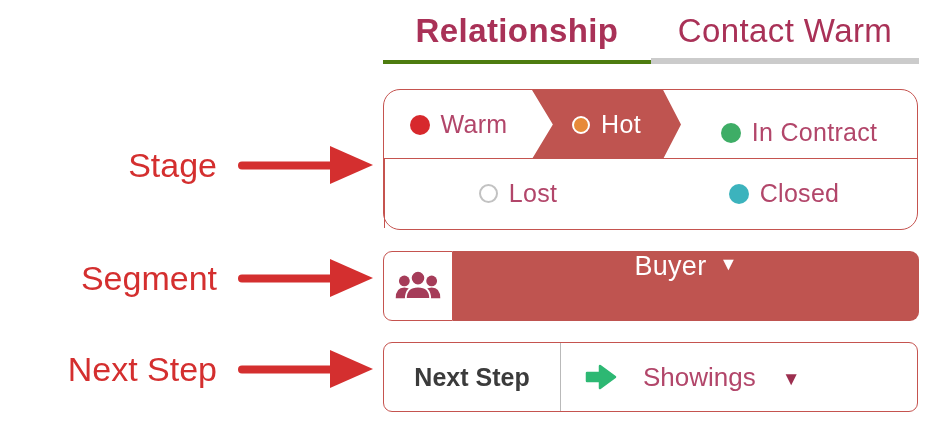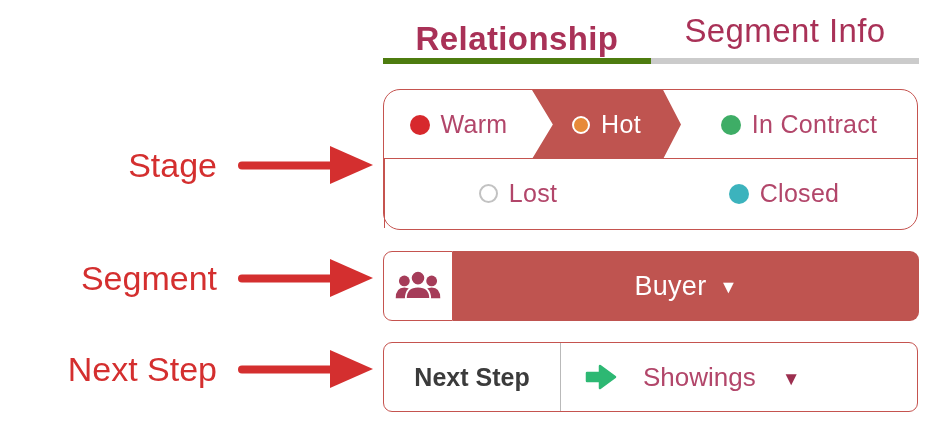--- a/index.html
+++ b/index.html
@@ -8,36 +8,36 @@
     position:relative; width:934px; height:428px; background:#ffffff;
     font-family:"Liberation Sans", sans-serif; overflow:hidden;
   }
 
   
   .tabs { position:absolute; left:383px; top:10px; width:536px; height:54px; display:flex; }
   .tab {
     flex:1; display:flex; justify-content:center; align-items:flex-start;
     padding-top:2px; font-size:33px; color:#a93157; letter-spacing:0.4px; cursor:pointer;
   }
-  .tab-active { font-weight:700; border-bottom:6px solid #4d7c0f;align-items:flex-end; }
+  .tab-active { font-weight:700; border-bottom:4px solid #4d7c0f; }
   .tab-inactive { font-weight:400; border-bottom:6px solid #cbcbcb; }
 
   
   .stage-box {
     position:absolute; left:383px; top:89px; width:535px; height:141px;
     border:1px solid #c5534f; border-radius:17px; background:#fff;
   }
   .stage-row1 { position:relative; height:69px; border-bottom:1px solid #c5534f; }
   .stage-row2 { display:flex; height:69px; }
   .stage-cell {
     display:flex; align-items:center; justify-content:center;
     color:#b2466a; font-size:25px; letter-spacing:0.3px; cursor:pointer;
   }
   .cell-warm { position:absolute; left:0; top:0; width:149px; height:69px; }
-  .cell-incontract { position:absolute; left:297px; right:0; top:0; height:69px; }
+  .cell-incontract { position:absolute; left:297px; right:0; top:8px; height:69px; }
   .cell-hot {
     position:absolute; left:148px; top:0; width:149px; height:69px;
     background:#bf5450; color:#ffffff;
     clip-path:polygon(0 0, 88% 0, 100% 50%, 88% 100%, 0 100%, 14% 50%);
     text-align:center;
   }
   .cell-closed { flex:1; }
   .cell-lost { flex:1; border-left:1px solid #c5534f; }
   .dot { width:20px; height:20px; border-radius:50%; margin-right:11px; flex:none; }
   .dot-warm { background:#d7282c; }
@@ -47,21 +47,21 @@
   .dot-lost { width:19px; height:19px; background:#ffffff; border:2px solid #c2c2c2; }
 
   
   .segment-bar { position:absolute; left:383px; top:251px; width:536px; height:70px; display:flex; }
   .segment-icon-cell {
     width:70px; height:70px; background:#ffffff; border:1px solid #c5534f;
     border-radius:9px 0 0 9px; display:flex; align-items:center; justify-content:center; cursor:pointer;
   }
   .segment-value {
     flex:1; background:#bf5450; border-radius:0 9px 9px 0;
-    display:flex; align-items:center; justify-content:center; gap:13px;
+    display:flex; justify-content:center; gap:13px;
     color:#ffffff; font-size:27px; letter-spacing:0.3px; cursor:pointer;
   }
   .dd-white { font-size:18px; color:#ffffff; padding-top:3px; }
 
   
   .nextstep-box {
     position:absolute; left:383px; top:342px; width:535px; height:70px;
     border:1px solid #c5534f; border-radius:9px; background:#fff; display:flex;
   }
   .ns-label {
@@ -87,21 +87,21 @@
 </head>
 <body>
 
 <div class="canvas">
 
   <div class="tabs">
     <div class="tab tab-active">
       <span>Relationship</span>
     </div>
     <div class="tab tab-inactive">
-      <span>Segment Info</span>
+      <span>Contact Warm</span>
     </div>
   </div>
 
   <div class="stage-box">
     <div class="stage-row1">
       <div class="stage-cell cell-warm">
         <span class="dot dot-warm"></span>
         <span>Warm</span>
       </div>
       <div class="stage-cell cell-incontract">

